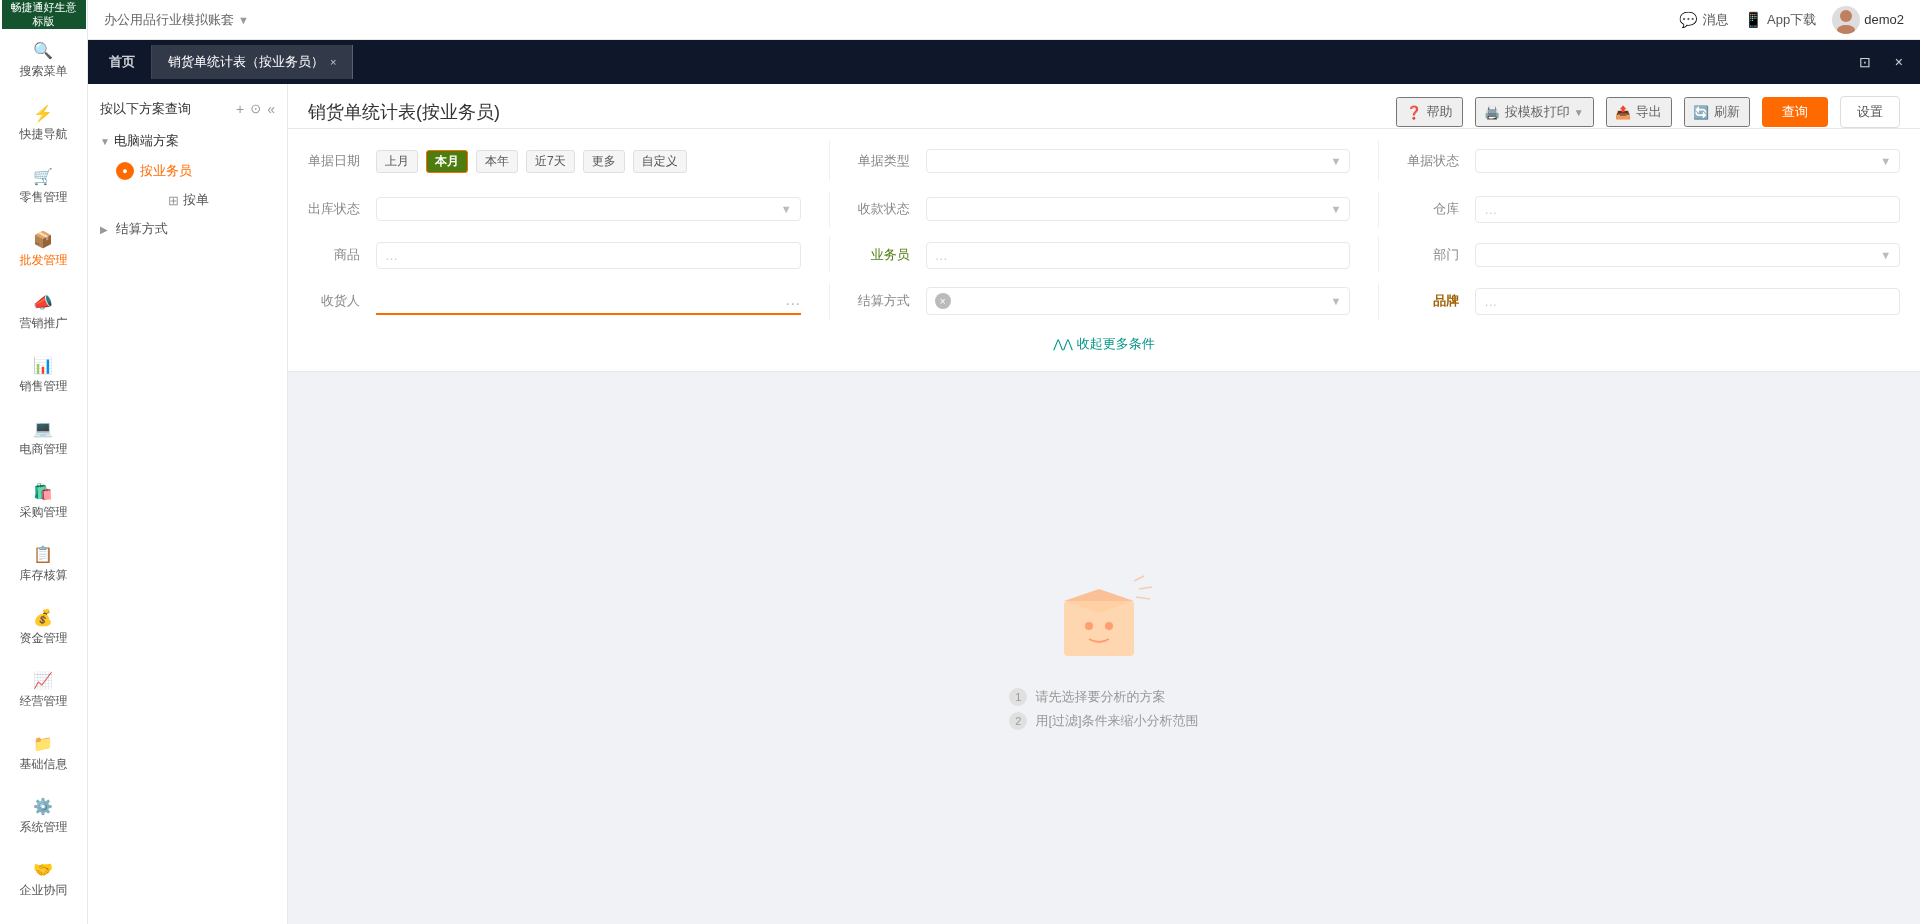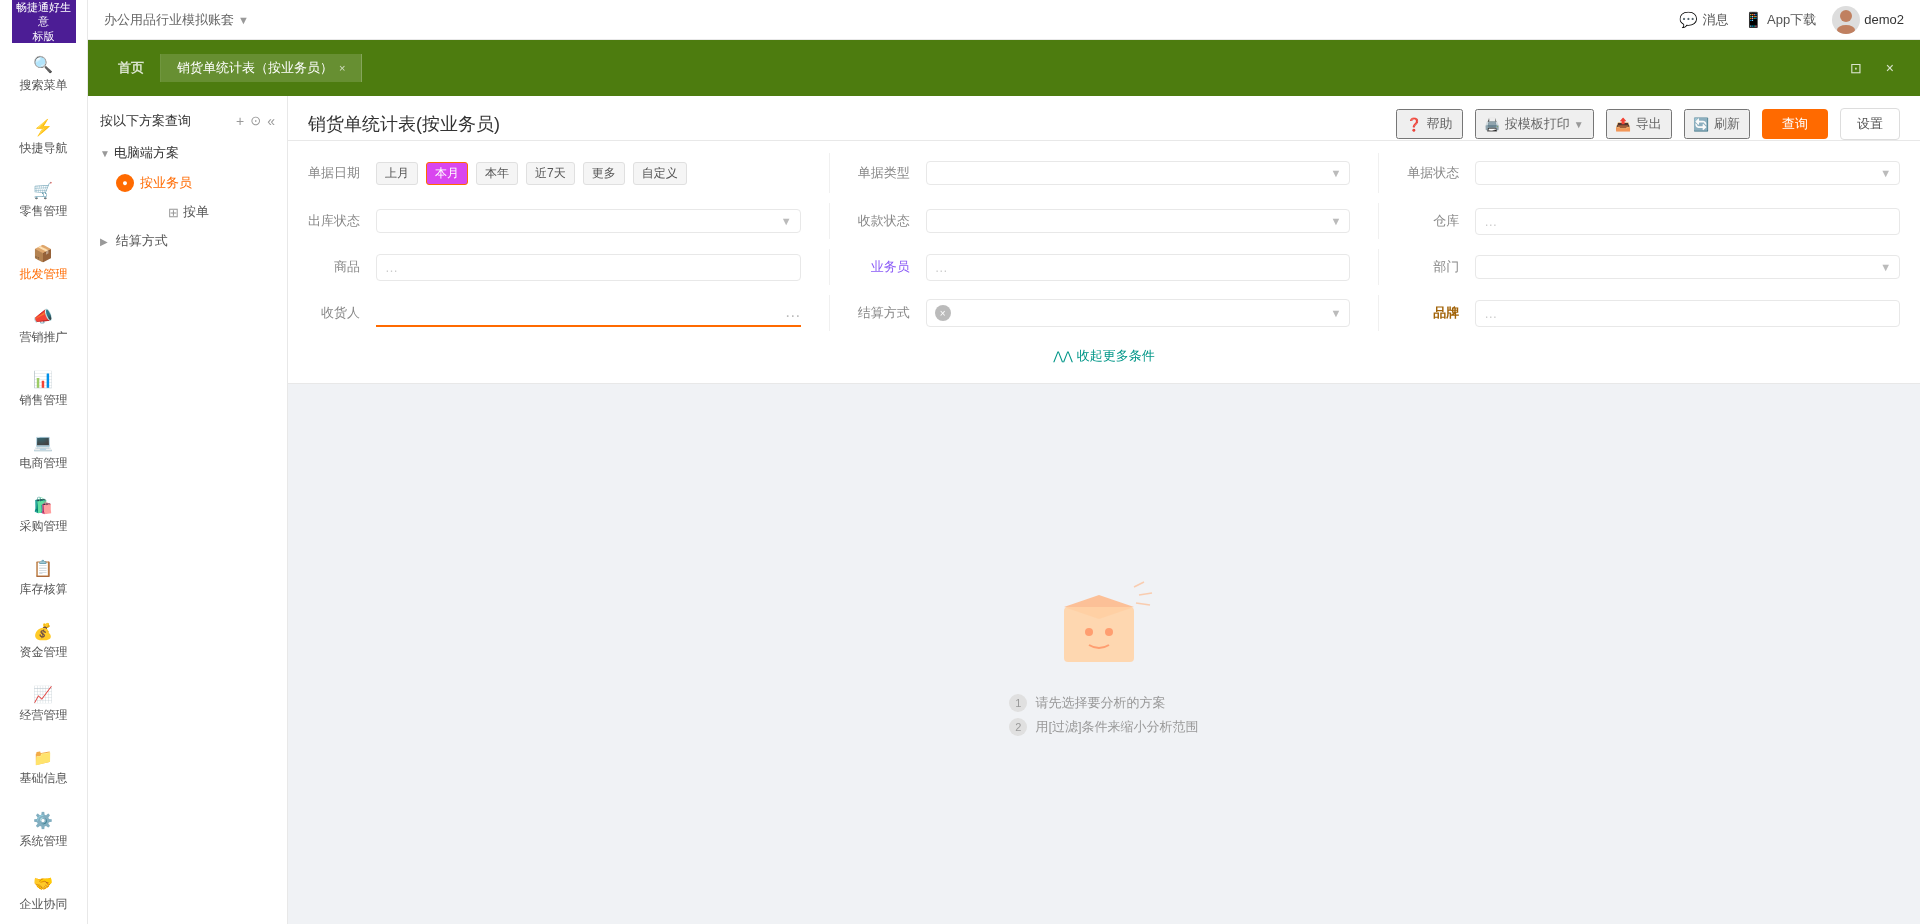--- a/index.html
+++ b/index.html
@@ -1,39 +1,39 @@
 <!DOCTYPE html>
 <html><head>
   <meta charset="utf-8">
   <style>
     * { box-sizing: border-box; margin: 0; padding: 0; }
     body { font-family: 'Microsoft YaHei', Arial, sans-serif; font-size: 13px; background: #f5f5f5; color: #333; display: flex; height: 924px; overflow: hidden; }
 
     
     .sidebar { width: 88px; background: #fff; border-right: 1px solid #e8e8e8; display: flex; flex-direction: column; align-items: center; padding-top: 0; flex-shrink: 0; }
-    .sidebar-logo { width: 64px; height: 56px; background: #4c1d95; display: flex; align-items: center; justify-content: center; flex-direction: column; }
+    .sidebar-logo { width: 84px; height: 56px; background: #14532d; display: flex; align-items: center; justify-content: center; flex-direction: column; }
     .sidebar-logo-text { color: #fff; font-size: 11px; line-height: 1.3; text-align: center; }
     .sidebar-item { width: 100%; padding: 12px 4px; text-align: center; cursor: pointer; font-size: 12px; color: #555; display: flex; flex-direction: column; align-items: center; gap: 3px; }
     .sidebar-item.active { color: #ff6a00; }
     .sidebar-item-icon { font-size: 16px; }
 
     
     .main { flex: 1; display: flex; flex-direction: column; overflow: hidden; }
 
     
     .topbar { height: 40px; background: #fff; border-bottom: 1px solid #e8e8e8; display: flex; align-items: center; padding: 0 16px; gap: 12px; }
     .topbar-title { font-size: 13px; color: #666; flex: 1; }
     .topbar-dropdown { display: flex; align-items: center; gap: 4px; cursor: pointer; }
     .topbar-actions { display: flex; align-items: center; gap: 16px; margin-left: auto; }
     .topbar-action { display: flex; align-items: center; gap: 4px; font-size: 13px; color: #555; cursor: pointer; }
     .topbar-avatar { width: 28px; height: 28px; border-radius: 50%; background: #ddd; overflow: hidden; display: flex; align-items: center; justify-content: center; }
     .topbar-username { font-size: 13px; color: #333; cursor: pointer; }
 
     
-    .tabbar { height: 56px; background: #4d7c0f; display: flex; align-items: stretch; padding: 14px; }
+    .tabbar { height: 44px; background: #0f172a; display: flex; align-items: stretch; padding: 5px; }
     .tab { display: flex; align-items: center; padding: 0 16px; font-size: 13px; color: rgba(255,255,255,0.8); cursor: pointer; gap: 6px; border-right: 1px solid rgba(255,255,255,0.2); }
     .tab.active { background: rgba(255,255,255,0.15); color: #fff; }
     .tab-close { font-size: 11px; opacity: 0.7; cursor: pointer; }
     .tab-home { font-weight: bold; }
     .tabbar-spacer { flex: 1; }
     .tabbar-winbtn { display: flex; align-items: center; padding: 0 12px; color: rgba(255,255,255,0.8); cursor: pointer; font-size: 14px; }
 
     
     .content { flex: 1; display: flex; overflow: hidden; background: #f0f2f5; }
 
@@ -65,21 +65,21 @@
     .query-btn { background: #ff6a00; color: #fff; border: none; padding: 6px 20px; border-radius: 4px; cursor: pointer; font-size: 13px; }
     .setting-btn { border: 1px solid #ddd; background: #fff; color: #555; padding: 6px 16px; border-radius: 4px; cursor: pointer; font-size: 13px; }
 
     
     .filter-area { background: #fff; padding: 12px 20px; border-bottom: 1px solid #e8e8e8; }
     .filter-row { display: flex; align-items: center; margin-bottom: 10px; gap: 12px; }
     .filter-row:last-child { margin-bottom: 0; }
     .filter-label { width: 60px; text-align: right; color: #666; font-size: 13px; flex-shrink: 0; margin-right: 8px; }
     .filter-date-row { display: flex; align-items: center; gap: 8px; font-size: 13px; color: #666; }
     .date-btn { padding: 2px 8px; border-radius: 3px; cursor: pointer; font-size: 12px; color: #555; background: #f5f5f5; border: 1px solid #e0e0e0; }
-    .date-btn.active { background: #d946ef; color: #fff; border-color: #ff6a00; }
+    .date-btn.active { background: #4d7c0f; color: #fff; border-color: #ff6a00; font-weight: bold; }
     .collapse-btn { display: flex; align-items: center; justify-content: center; gap: 4px; padding: 6px 0; cursor: pointer; color: #009688; font-size: 13px; margin-top: 4px; }
 
     
     .data-area { flex: 1; display: flex; flex-direction: column; align-items: center; justify-content: center; background: #f0f2f5; }
     .empty-state { display: flex; flex-direction: column; align-items: center; gap: 12px; }
     .empty-steps { display: flex; flex-direction: column; gap: 6px; }
     .empty-step { display: flex; align-items: center; gap: 8px; font-size: 13px; color: #999; }
     .step-num { width: 18px; height: 18px; border-radius: 50%; background: #e0e0e0; display: flex; align-items: center; justify-content: center; font-size: 11px; color: #999; flex-shrink: 0; }
     .inline-select { border: 1px solid #e8e8e8; border-radius: 4px; padding: 5px 30px 5px 8px; width: 100%; font-size: 13px; background: #fff; position: relative; display: flex; align-items: center; }
   </style>
@@ -329,21 +329,21 @@
 
         <div class="filter-row">
           <div style="display:flex;align-items:center;flex:1;padding-right:8px;">
             <span class="filter-label" style="min-width:58px;text-align:right;color:#888;padding-right:8px;">商品</span>
             <div class="inline-select" style="flex:1;border:1px solid #e8e8e8;border-radius:4px;padding:5px 8px;background:#fff;display:flex;align-items:center;cursor:pointer;">
               <span style="flex:1;color:#ccc;font-size:13px;">…</span>
             </div>
           </div>
           <div style="width:1px;height:36px;background:#f0f0f0;margin:0 8px;"></div>
           <div style="display:flex;align-items:center;flex:1;padding:0 8px;">
-            <span class="filter-label" style="min-width:58px;text-align:right;color:#8b5cf6;padding-right:8px;font-family:Liberation Mono, monospace;">业务员</span>
+            <span class="filter-label" style="min-width:58px;text-align:right;color:#4d7c0f;padding-right:8px;font-family:Liberation Mono, monospace;">业务员</span>
             <div class="inline-select" style="flex:1;border:1px solid #e8e8e8;border-radius:4px;padding:5px 8px;background:#fff;display:flex;align-items:center;cursor:pointer;">
               <span style="flex:1;color:#ccc;font-size:13px;">…</span>
             </div>
           </div>
           <div style="width:1px;height:36px;background:#f0f0f0;margin:0 8px;"></div>
           <div style="display:flex;align-items:center;flex:1;padding-left:8px;">
             <span class="filter-label" style="min-width:58px;text-align:right;color:#888;padding-right:8px;">部门</span>
             <div class="inline-select" style="flex:1;border:1px solid #e8e8e8;border-radius:4px;padding:5px 8px;background:#fff;display:flex;align-items:center;cursor:pointer;">
               <span style="flex:1;color:#ccc;font-size:13px;"></span>
               <span style="color:#bbb;font-size:11px;">▼</span>

